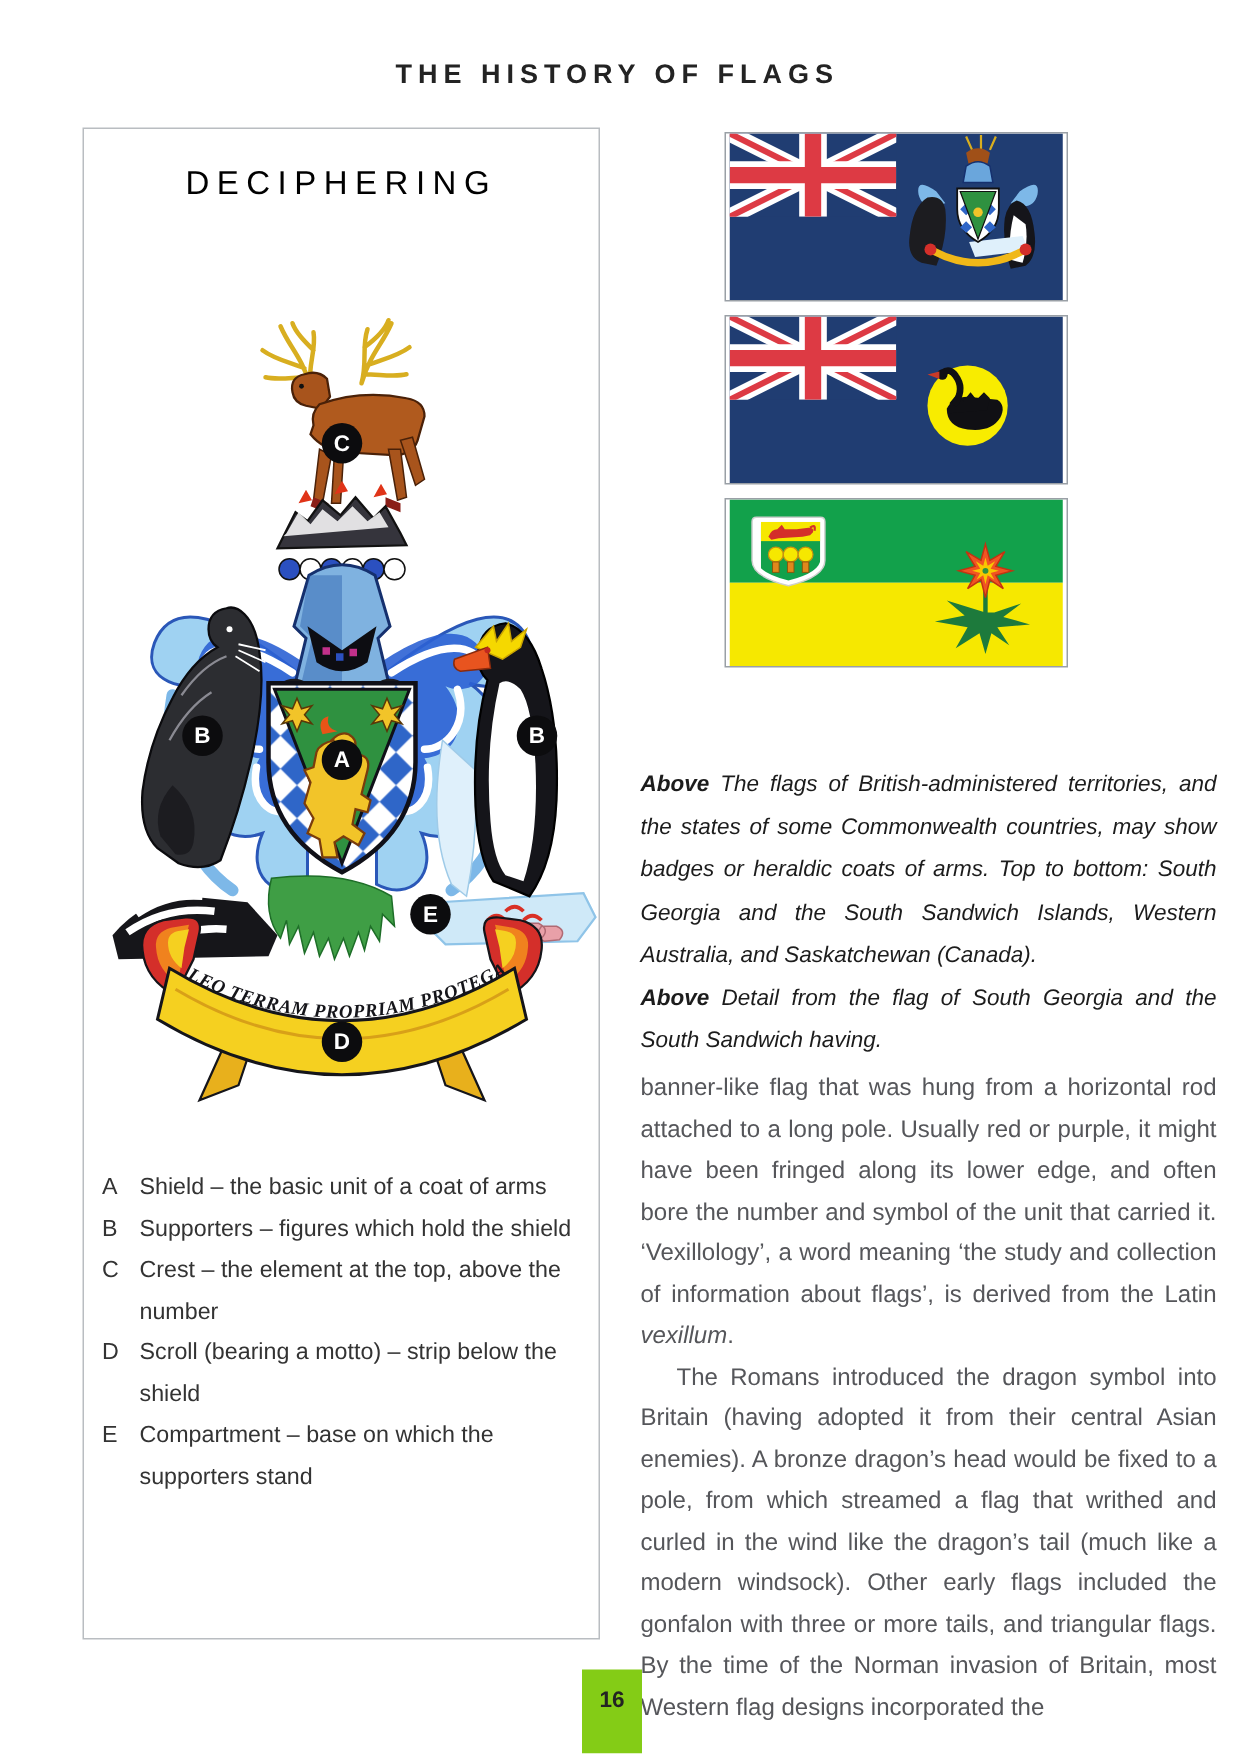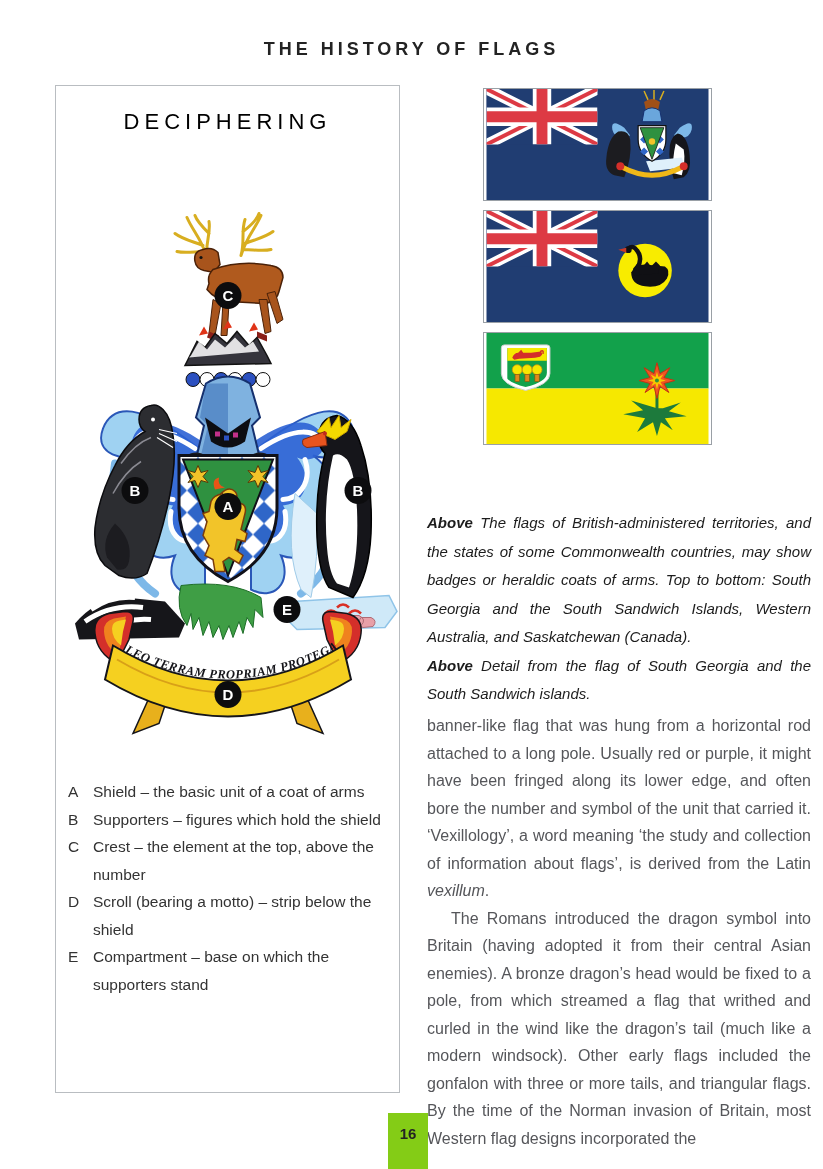--- a/index.html
+++ b/index.html
@@ -290,21 +290,21 @@
         <path d="M0,-18 L3,-7 13,-13 7,-3 18,0 7,3 12,12 3,6 0,18 -3,6 -12,12 -7,3 -18,0 -7,-3 -13,-13 -3,-7 Z" fill="#f05423" stroke="#c23312" stroke-width="1"></path>
         <path d="M0,-9 L1.5,-3.5 6.5,-6.5 3.5,-1.5 9,0 3.5,1.5 6,6 1.5,3 0,9 -1.5,3 -6,6 -3.5,1.5 -9,0 -3.5,-1.5 -6.5,-6.5 -1.5,-3.5 Z" fill="#f8c800"></path>
         <circle cx="0" cy="0" r="2" fill="#2f9140"></circle>
       </g>
     </svg>
   </div>
 </div>
 
 <div class="caption">
   <p><b>Above</b><span> The flags of British-administered territories, and the states of some Commonwealth countries, may show badges or heraldic coats of arms. Top to bottom: South Georgia and the South Sandwich Islands, Western Australia, and Saskatchewan (Canada).</span></p>
-  <p><b>Above</b><span> Detail from the flag of South Georgia and the South Sandwich islands.</span></p>
+  <p><b>Above</b><span> Detail from the flag of South Georgia and the South Sandwich having.</span></p>
 </div>
 
 <div class="bodytext">
   <p><span>banner-like flag that was hung from a horizontal rod attached to a long pole. Usually red or purple, it might have been fringed along its lower edge, and often bore the number and symbol of the unit that carried it. ‘Vexillology’, a word meaning ‘the study and collection of information about flags’, is derived from the Latin </span><i>vexillum</i><span>.</span></p>
   <p class="indent">The Romans introduced the dragon symbol into Britain (having adopted it from their central Asian enemies). A bronze dragon’s head would be fixed to a pole, from which streamed a flag that writhed and curled in the wind like the dragon’s tail (much like a modern windsock). Other early flags included the gonfalon with three or more tails, and triangular flags. By the time of the Norman invasion of Britain, most Western flag designs incorporated the</p>
 </div>
 
 <div class="page-band">
   <span class="page-num">16</span>
 </div>

